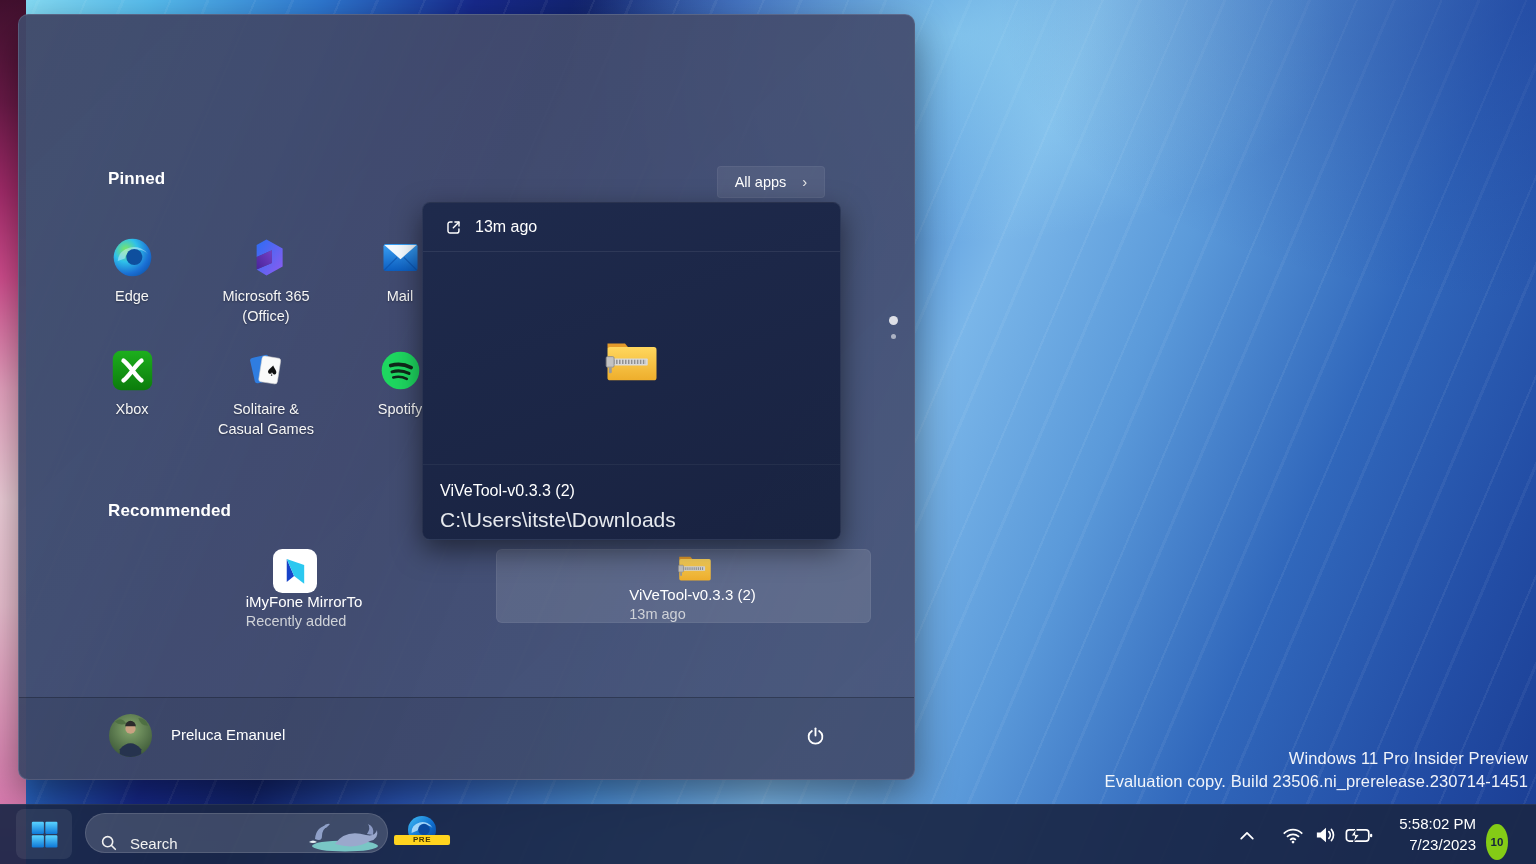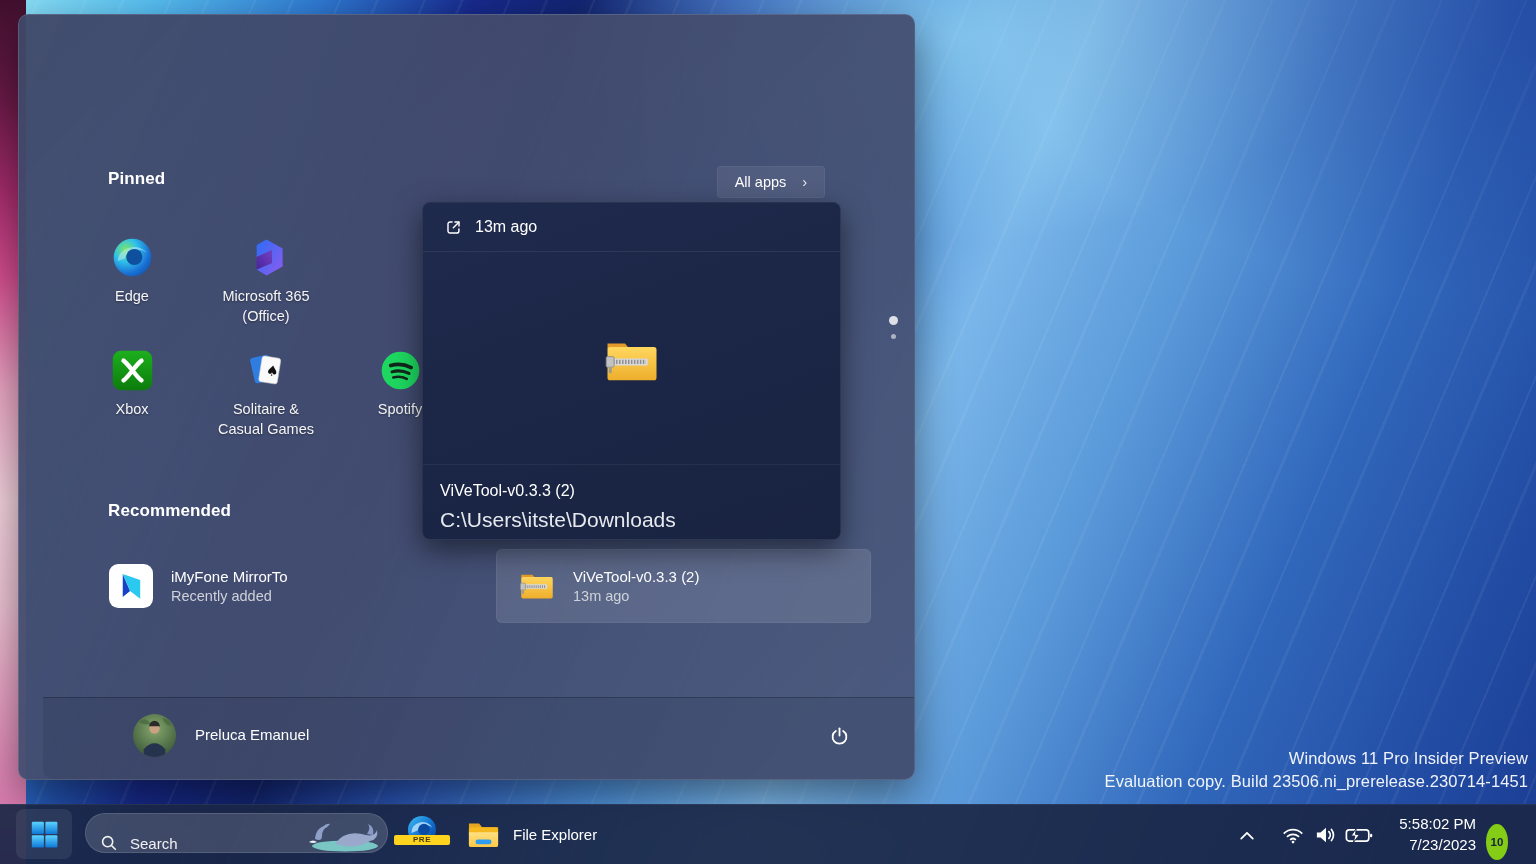--- a/index.html
+++ b/index.html
@@ -41,31 +41,31 @@
   .tile { position:absolute; width:110px; display:flex; flex-direction:column; align-items:center; gap:7px; }
   .tile .tile-label { color:#f6f6f6; font-size:14.5px; line-height:1.38; text-align:center; text-shadow:0 1px 2px rgba(0,0,0,0.35); }
   .tile .tile-icon { width:43px; height:43px; display:inline-flex; }
   .row1 { top:221px; } .row2 { top:334px; }
   .c1 { left:58px; } .c2 { left:192px; } .c3 { left:326px; }
 
   .page-dots { position:absolute; left:866px; top:301px; width:16px; display:flex; flex-direction:column; align-items:center; gap:9px; }
   .dot-a { width:9px; height:9px; border-radius:50%; background:rgba(255,255,255,0.82); }
   .dot-b { width:5px; height:5px; border-radius:50%; background:rgba(255,255,255,0.55); }
 
-  .rec-item { position:absolute; top:534px; height:74px; display:flex; align-items:center; border-radius:6px; }
+  .rec-item { position:absolute; top:534px; height:74px; display:flex; align-items:center; border-radius:6px;flex-direction:column; }
   .rec-item-1 { left:90px; width:372px; }
   .rec-item-2 { left:477px; width:375px; background:rgba(255,255,255,0.12); border:1px solid rgba(255,255,255,0.05); }
   .rec-icon { width:44px; height:44px; display:inline-flex; flex:0 0 auto; }
   .rec-item-1 .rec-icon { margin-left:0; } .rec-item-2 .rec-icon { margin-left:22px; width:36px; height:36px; }
   .rec-text { margin-left:18px; display:flex; flex-direction:column; gap:3px; }
   .rec-label { color:#ffffff; font-size:15px; }
   .rec-sub { color:#cfd2d8; font-size:14.5px; }
 
   .user-bar { position:absolute; left:0; right:0; top:682px; bottom:0; border-top:1px solid rgba(0,0,0,0.25);
-    background:rgba(12,16,30,0.10); border-radius:0 0 10px 10px;margin-left:24px; }
+    background:rgba(12,16,30,0.10); border-radius:0 0 10px 10px; }
   .avatar { position:absolute; left:90px; top:16px; width:43px; height:43px; border-radius:50%; overflow:hidden; display:inline-flex; }
   .user-name { position:absolute; left:152px; top:28px; color:#fff; font-size:15px; }
   .power-btn { position:absolute; left:778px; top:22px; width:36px; height:32px; border-radius:4px;
     display:flex; align-items:center; justify-content:center; }
 
   
   .flyout { position:absolute; left:422px; top:202px; width:419px; height:338px; border-radius:8px;
     background:linear-gradient(160deg, rgba(30,42,76,0.98), rgba(24,34,64,0.98));
     border:1px solid rgba(255,255,255,0.07); box-shadow:0 10px 28px rgba(0,0,0,0.5); }
   .flyout-header { position:absolute; left:0; top:0; right:0; height:48px; display:flex; align-items:center; }
@@ -200,20 +200,30 @@
   <div class="tile row1 c2">
     <span class="tile-icon">
       <svg viewBox="0 0 48 48" width="43" height="43">
         <path d="M24 4 L42 14 V34 L24 44 L13 37.5 L30 30 V16 L13 23.5 V10 Z" fill="url(#mg)"></path>
         <path d="M13 23.5 L30 16 V30 L13 37.5 Z" fill="url(#mg2)" opacity="0.9"></path>
       </svg>
     </span>
     <span class="tile-label">Microsoft 365 (Office)</span>
   </div>
 
+  <div class="tile row1 c3">
+    <span class="tile-icon">
+      <svg viewBox="0 0 48 48" width="43" height="43">
+        <rect x="5" y="9" width="38" height="30" rx="2.5" fill="url(#mlg)"></rect>
+        <path d="M6 10 L24 26 L42 10 Z" fill="#f4faff"></path>
+        <path d="M6 38 L20 24 M42 38 L28 24" stroke="#0a4fa8" stroke-width="1.4" opacity="0.6"></path>
+      </svg>
+    </span>
+    <span class="tile-label">Mail</span>
+  </div>
 
   <div class="tile row2 c1">
     <span class="tile-icon">
       <svg viewBox="0 0 48 48" width="43" height="43">
         <rect x="2" y="2" width="44" height="44" rx="9" fill="url(#xg)"></rect>
         <path d="M14 13 C20 17 28 31 34 35 M34 13 C28 17 20 31 14 35" stroke="#ffffff" stroke-width="5" fill="none" stroke-linecap="round"></path>
       </svg>
     </span>
     <span class="tile-label">Xbox</span>
   </div>
@@ -361,31 +371,20 @@
 
   <div class="edge-pre">
     <svg viewBox="0 0 32 32" width="32" height="32">
       <circle cx="16" cy="16" r="14" fill="url(#epg)"></circle>
       <path d="M5.5 19 a11 10 0 0 1 21 -5 a9 8 0 0 0 -15 2.5 z" fill="#bfe6ff" opacity="0.8"></path>
       <circle cx="18" cy="15.5" r="5.8" fill="#0a4aa0"></circle>
     </svg>
     <span class="pre-badge">PRE</span>
   </div>
 
-  <div class="fe-item">
-    <span class="fe-ic">
-      <svg viewBox="0 0 48 48" width="35" height="35">
-        <path d="M4 9 h14 l4 5 h22 v8 H4 z" fill="#e8a51f"></path>
-        <rect x="4" y="14" width="40" height="27" rx="3" fill="#f6b81f"></rect>
-        <path d="M4 21 h40 v17 a3 3 0 0 1 -3 3 H7 a3 3 0 0 1 -3 -3 z" fill="url(#feg)"></path>
-        <rect x="13" y="31" width="22" height="6.5" rx="3.2" fill="#2f9bf2"></rect>
-      </svg>
-    </span>
-    <span class="fe-label">File Explorer</span>
-  </div>
 
   <span class="tray-ic tray-chevron">
     <svg viewBox="0 0 18 12" width="16" height="11">
       <path d="M2.5 9.5 L9 3 L15.5 9.5" stroke="#ffffff" stroke-width="2" fill="none" stroke-linecap="round" stroke-linejoin="round"></path>
     </svg>
   </span>
 
   <span class="tray-ic tray-wifi">
     <svg viewBox="0 0 24 20" width="22" height="19">
       <path d="M2.5 7.5 a13.5 13.5 0 0 1 19 0" stroke="#ffffff" stroke-width="1.9" fill="none" stroke-linecap="round"></path>

